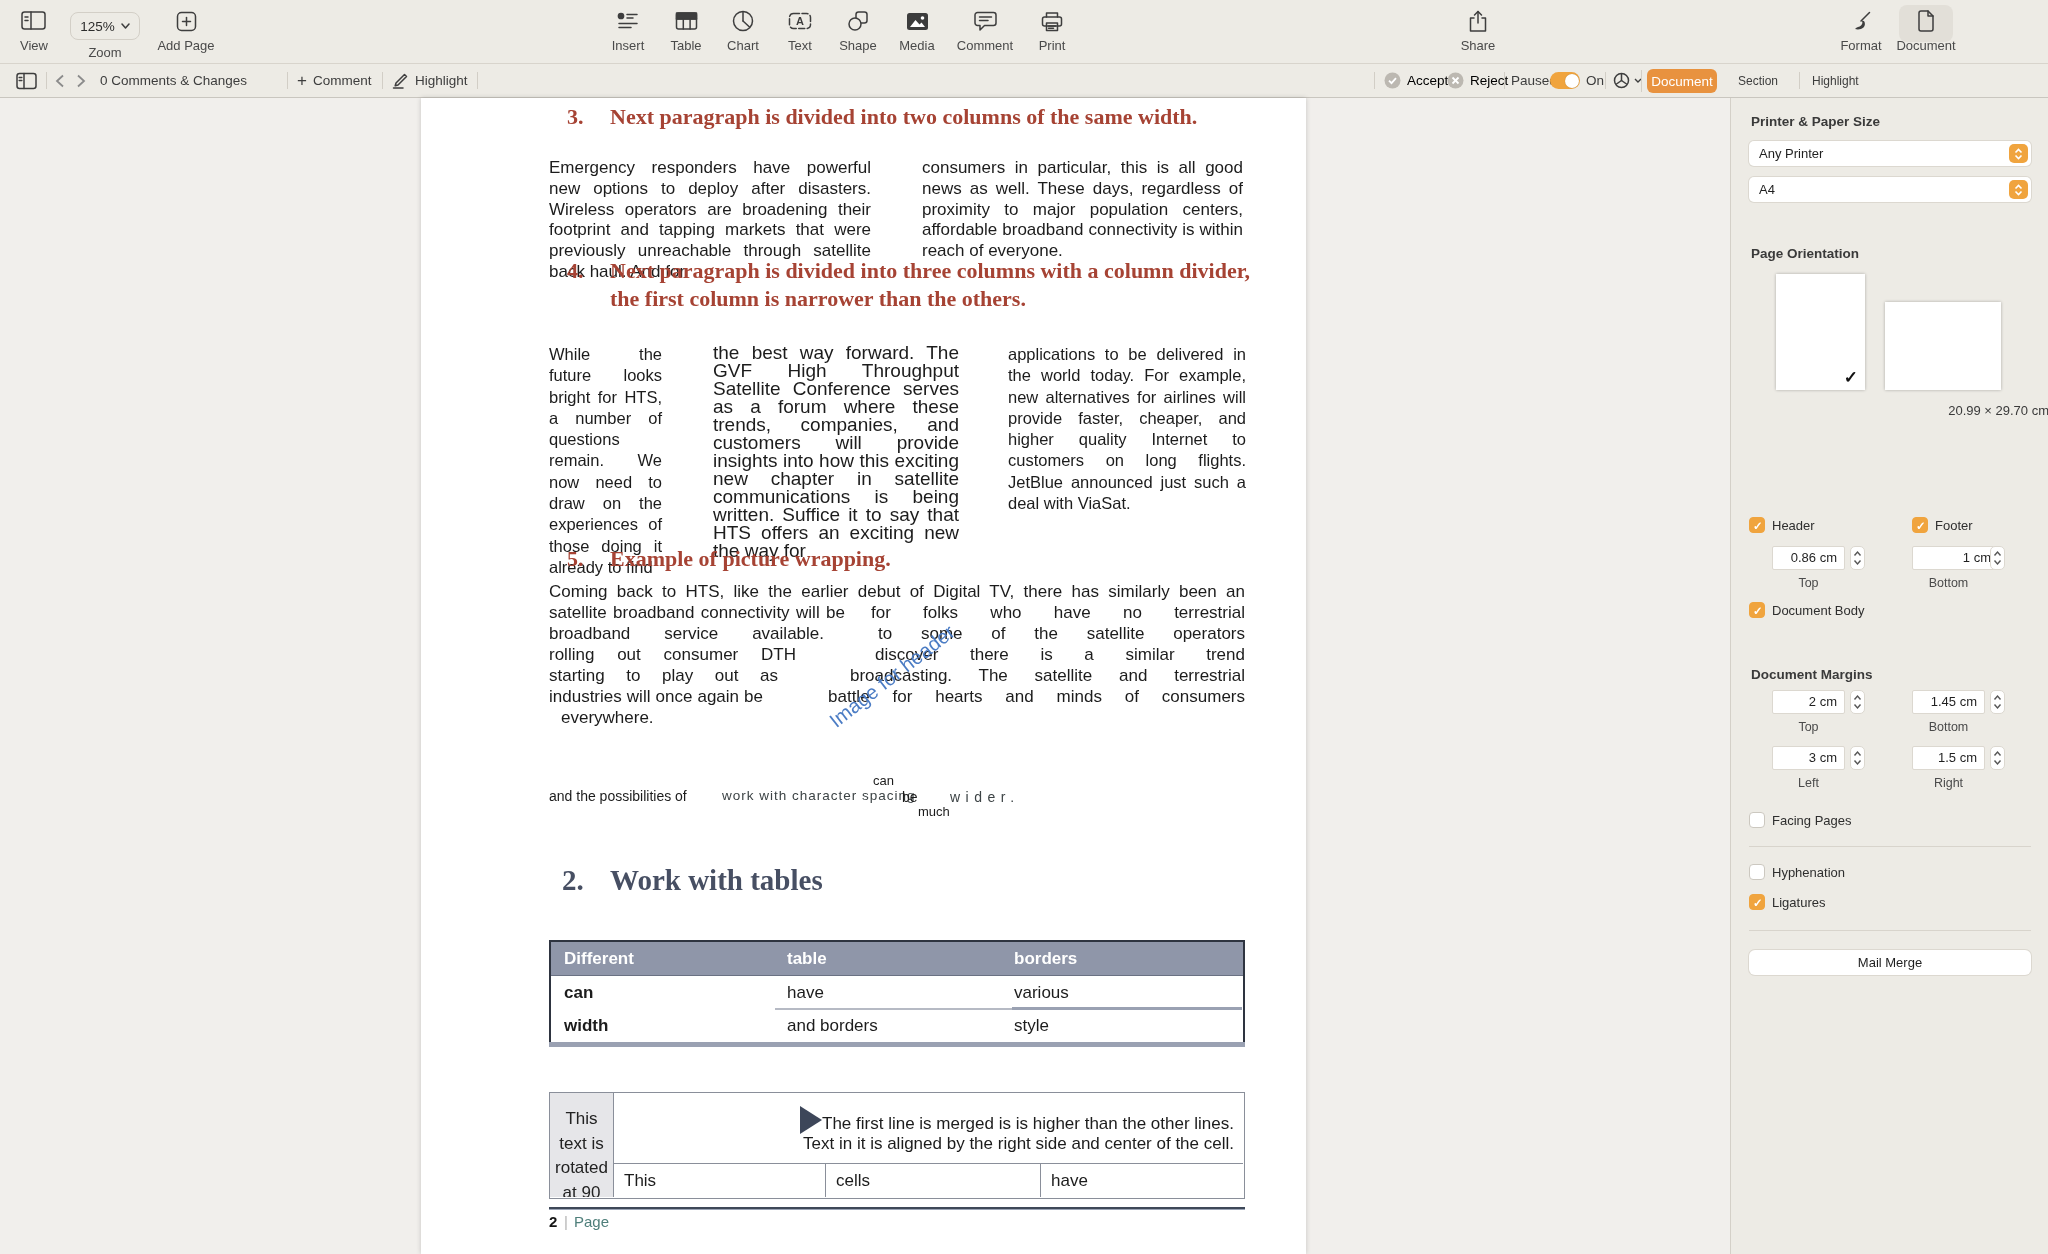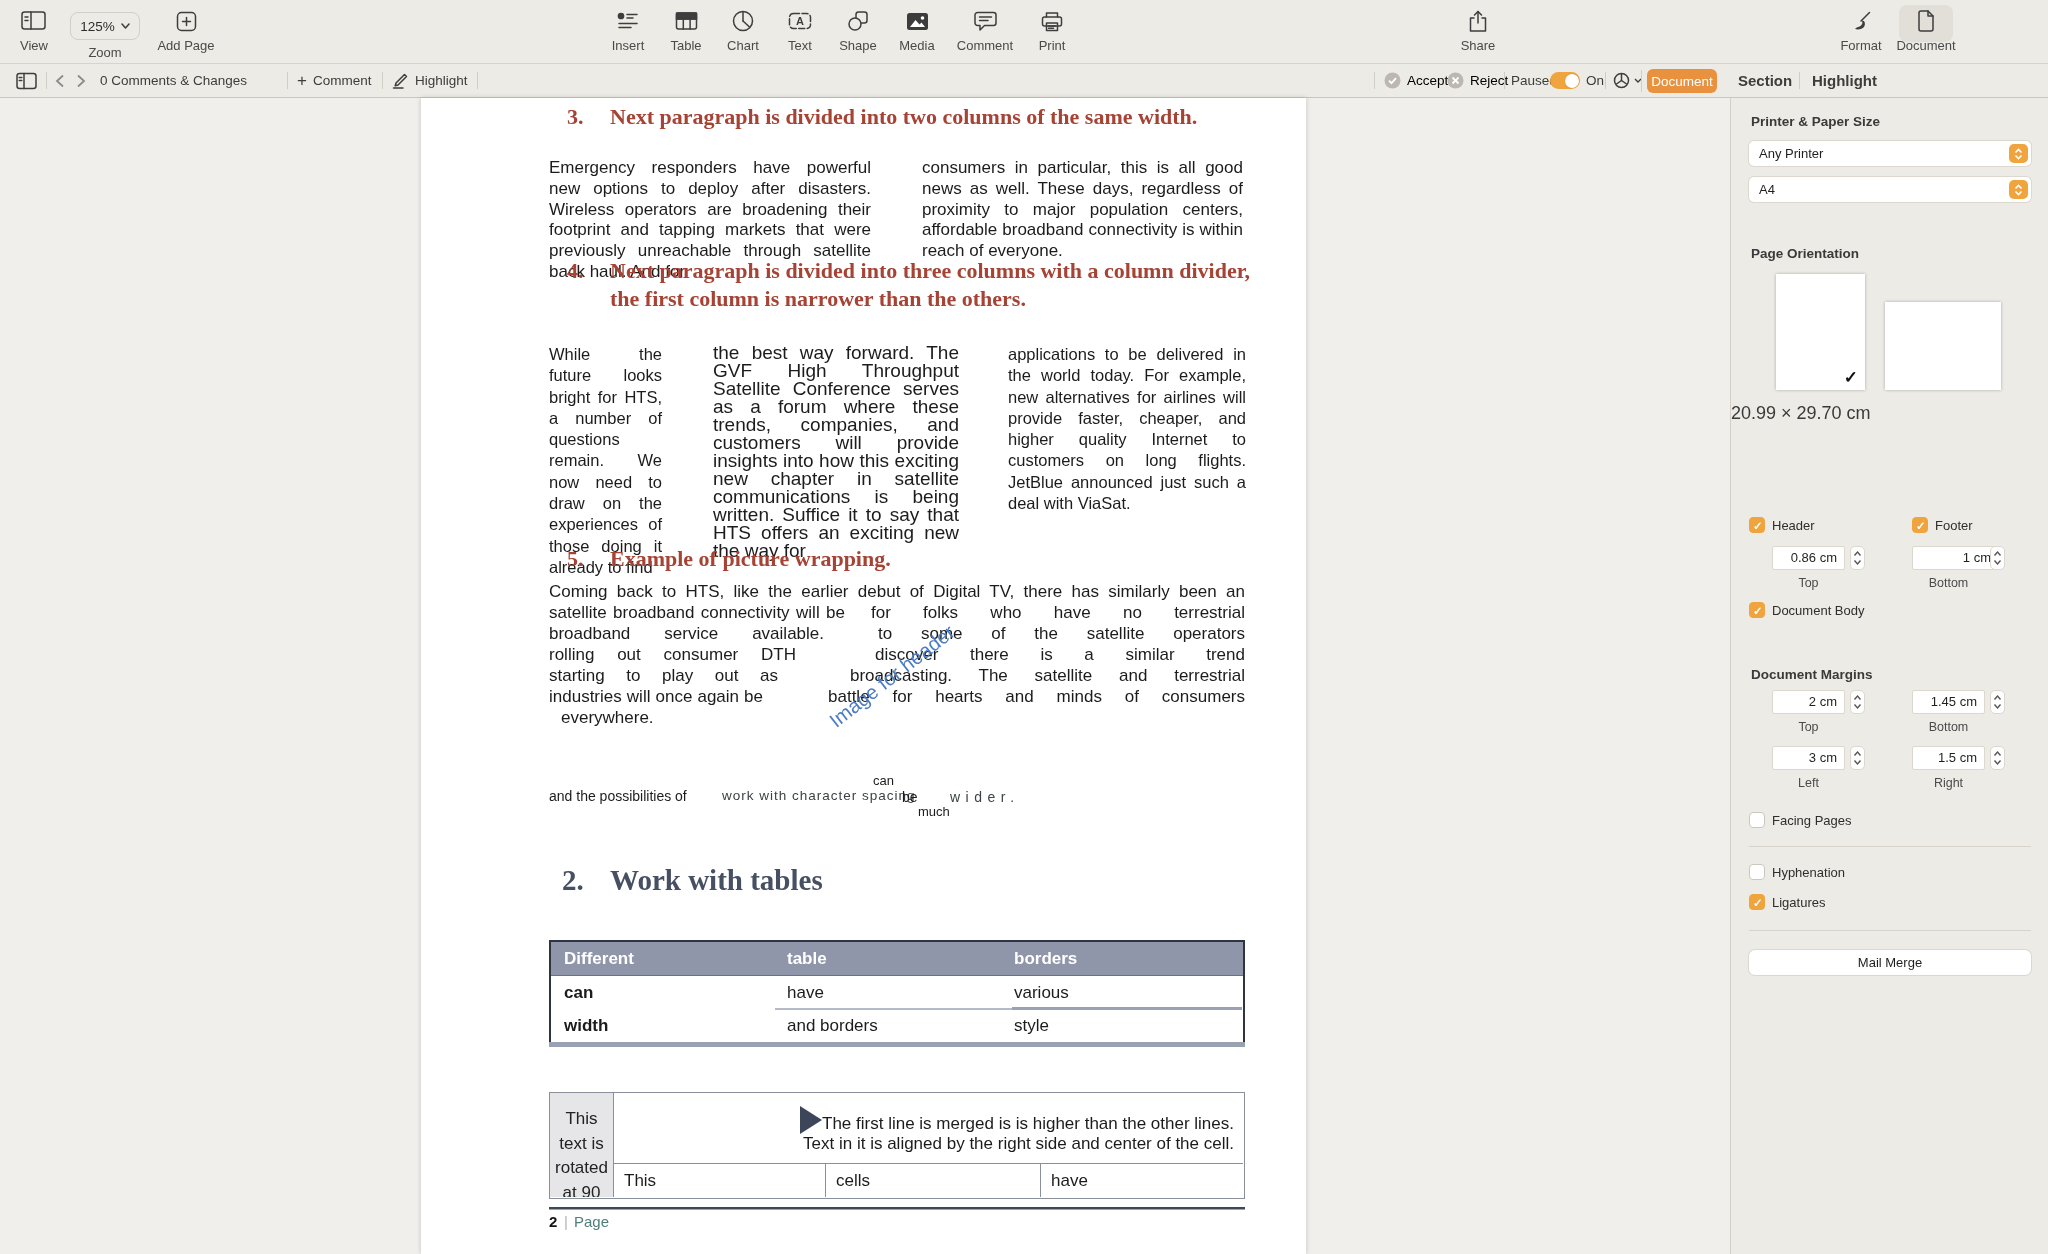--- a/index.html
+++ b/index.html
@@ -30,21 +30,21 @@
   .rvd { position:absolute; top:8px; width:1px; height:17px; background:#d2cec6; }
   .dim { color:#000000; }
   .toggle { position:absolute; left:1550px; top:8px; width:30px; height:17px;
             background:#f0a43e; border-radius:9px; }
   .toggle .knob { position:absolute; right:1.5px; top:1.5px; width:14px; height:14px;
                   background:#fff; border-radius:50%; box-shadow:0 0 1px rgba(0,0,0,.3); }
   .tabpill { position:absolute; left:1647px; top:5px; width:70px; height:24px;
              background:#e8923f; border-radius:6px; color:#fff; font-size:13.5px;
              display:flex; align-items:center; justify-content:center; }
   .tab { position:absolute; top:0; height:33px; display:flex; align-items:center;
-         font-size:15px; color:#3d3d3d;font-weight:bold; }
+         font-size:12px; color:#3d3d3d; }
 
   
   .canvas { position:absolute; left:0; top:98px; width:1730px; height:1156px; background:#f1efec; }
   .page { position:absolute; left:421px; top:0; width:885px; height:1156px; background:#fff;
           box-shadow:0 0 5px rgba(0,0,0,.18); }
 
   .h-red { position:absolute; font-family:"Liberation Serif", serif; font-weight:bold;
            color:#a64334; font-size:22px; white-space:nowrap; }
   .h-navy { position:absolute; font-family:"Liberation Serif", serif; font-weight:bold;
             color:#474f63; font-size:29px; white-space:nowrap; }
@@ -450,21 +450,21 @@
       <svg width="9" height="12" viewBox="0 0 9 12">
           <polyline points="1.5,4.5 4.5,1.5 7.5,4.5" stroke="#fff" stroke-width="1.6" fill="none"></polyline>
           <polyline points="1.5,7.5 4.5,10.5 7.5,7.5" stroke="#fff" stroke-width="1.6" fill="none"></polyline>
         </svg>
     </span>
   </div>
 
   <div class="sbtitle" style="left:20px;top:148px">Page Orientation</div>
   <div class="orth sel2" style="left:45px;top:176px;width:89px;height:116px"></div>
   <div class="orth" style="left:154px;top:204px;width:116px;height:88px"></div>
-  <div class="abs" style="left:0;top:305px;width:318px;text-align:left;font-size:18px;color:#3a3a3a">20.99 × 29.70 cm</div>
+  <div class="abs" style="left:0;top:305px;width:318px;text-align:right;font-size:13px;color:#3a3a3a">20.99 × 29.70 cm</div>
 
   <span class="cb checked" style="left:18px;top:419px"></span>
   <span class="cblabel" style="left:41px;top:420px">Header</span>
   <span class="cb checked" style="left:181px;top:419px"></span>
   <span class="cblabel" style="left:204px;top:420px">Footer</span>
 
   <div class="fld" style="left:41px;top:448px;width:73px">0.86 cm</div>
   <span class="stp" style="left:119px;top:448px">
     <svg width="9" height="16" viewBox="0 0 9 16">
         <polyline points="1.5,5.5 4.5,2 7.5,5.5" stroke="#555" stroke-width="1.4" fill="none"></polyline>

